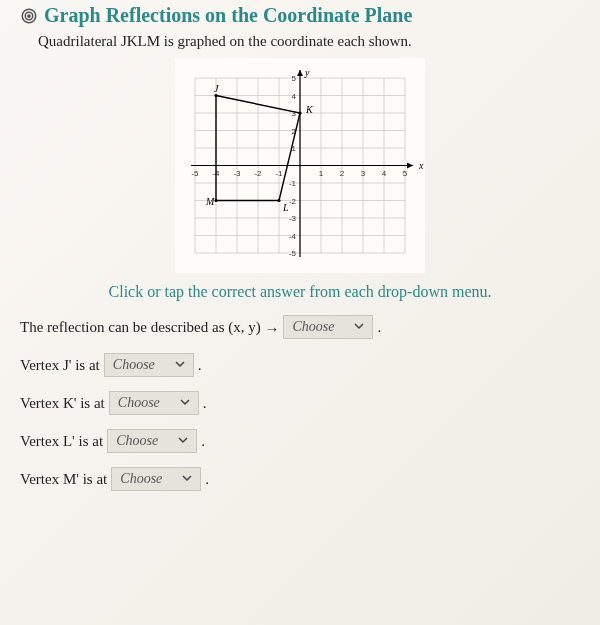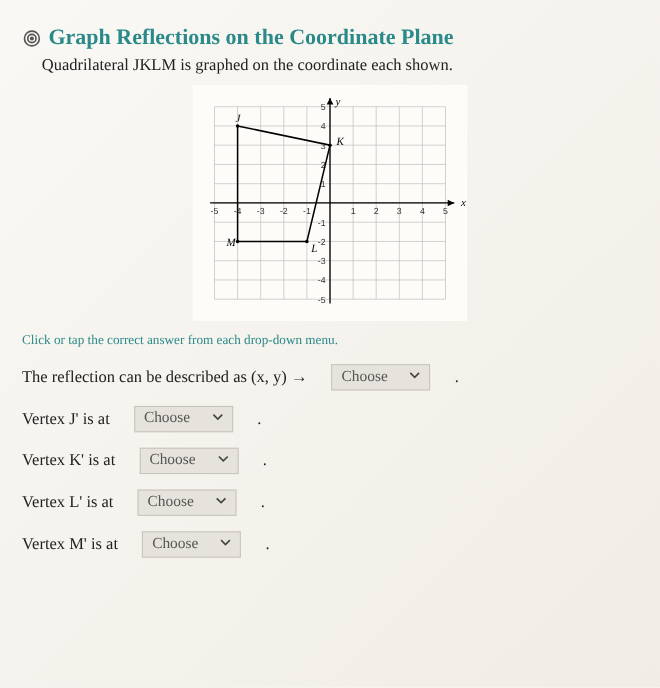--- a/index.html
+++ b/index.html
@@ -6,21 +6,21 @@
     body {
       width: 600px;
       height: 625px;
       background: #f5f4f0;
       font-family: Georgia, 'Times New Roman', serif;
       color: #333;
       overflow: hidden;
       position: relative;
     }
     .page {
-      padding: 23px 20px 12px 20px;
+      padding: 4px 20px 12px 20px;
       background: linear-gradient(135deg, #faf8f4 0%, #f0ede6 100%);
       min-height: 100%;
     }
     .title-row {
       display: flex;
       align-items: center;
       gap: 6px;
       margin-bottom: 6px;
     }
     .title-icon {
@@ -47,38 +47,40 @@
     }
     .graph { display: block; }
     .problem {
       font-size: 15px;
       line-height: 1.4;
       margin: 8px 0 10px 0;
       color: #222;
     }
     .hint {
       color: #2a8a8a;
-      font-size: 12px;
+      font-size: 16px;
       margin-bottom: 14px;
+      text-align: center;
     }
     .statement {
       font-size: 15px;
       margin: 14px 0;
       color: #222;
       display: flex;
       align-items: center;
       flex-wrap: wrap;
-      gap: 22px;
+      gap: 4px;
     }
     .dropdown {
       display: inline-flex;
       align-items: center;
       background: #e6e3dc;
       border: 1px solid #c8c5be;
       padding: 3px 8px;
+      font-style: italic;
       color: #555;
       font-size: 14px;
       cursor: pointer;
       gap: 20px;
     }
     .chev { width: 10px; height: 10px; }
     .period { color: #222; }
   </style>
 </head>
 <body>

